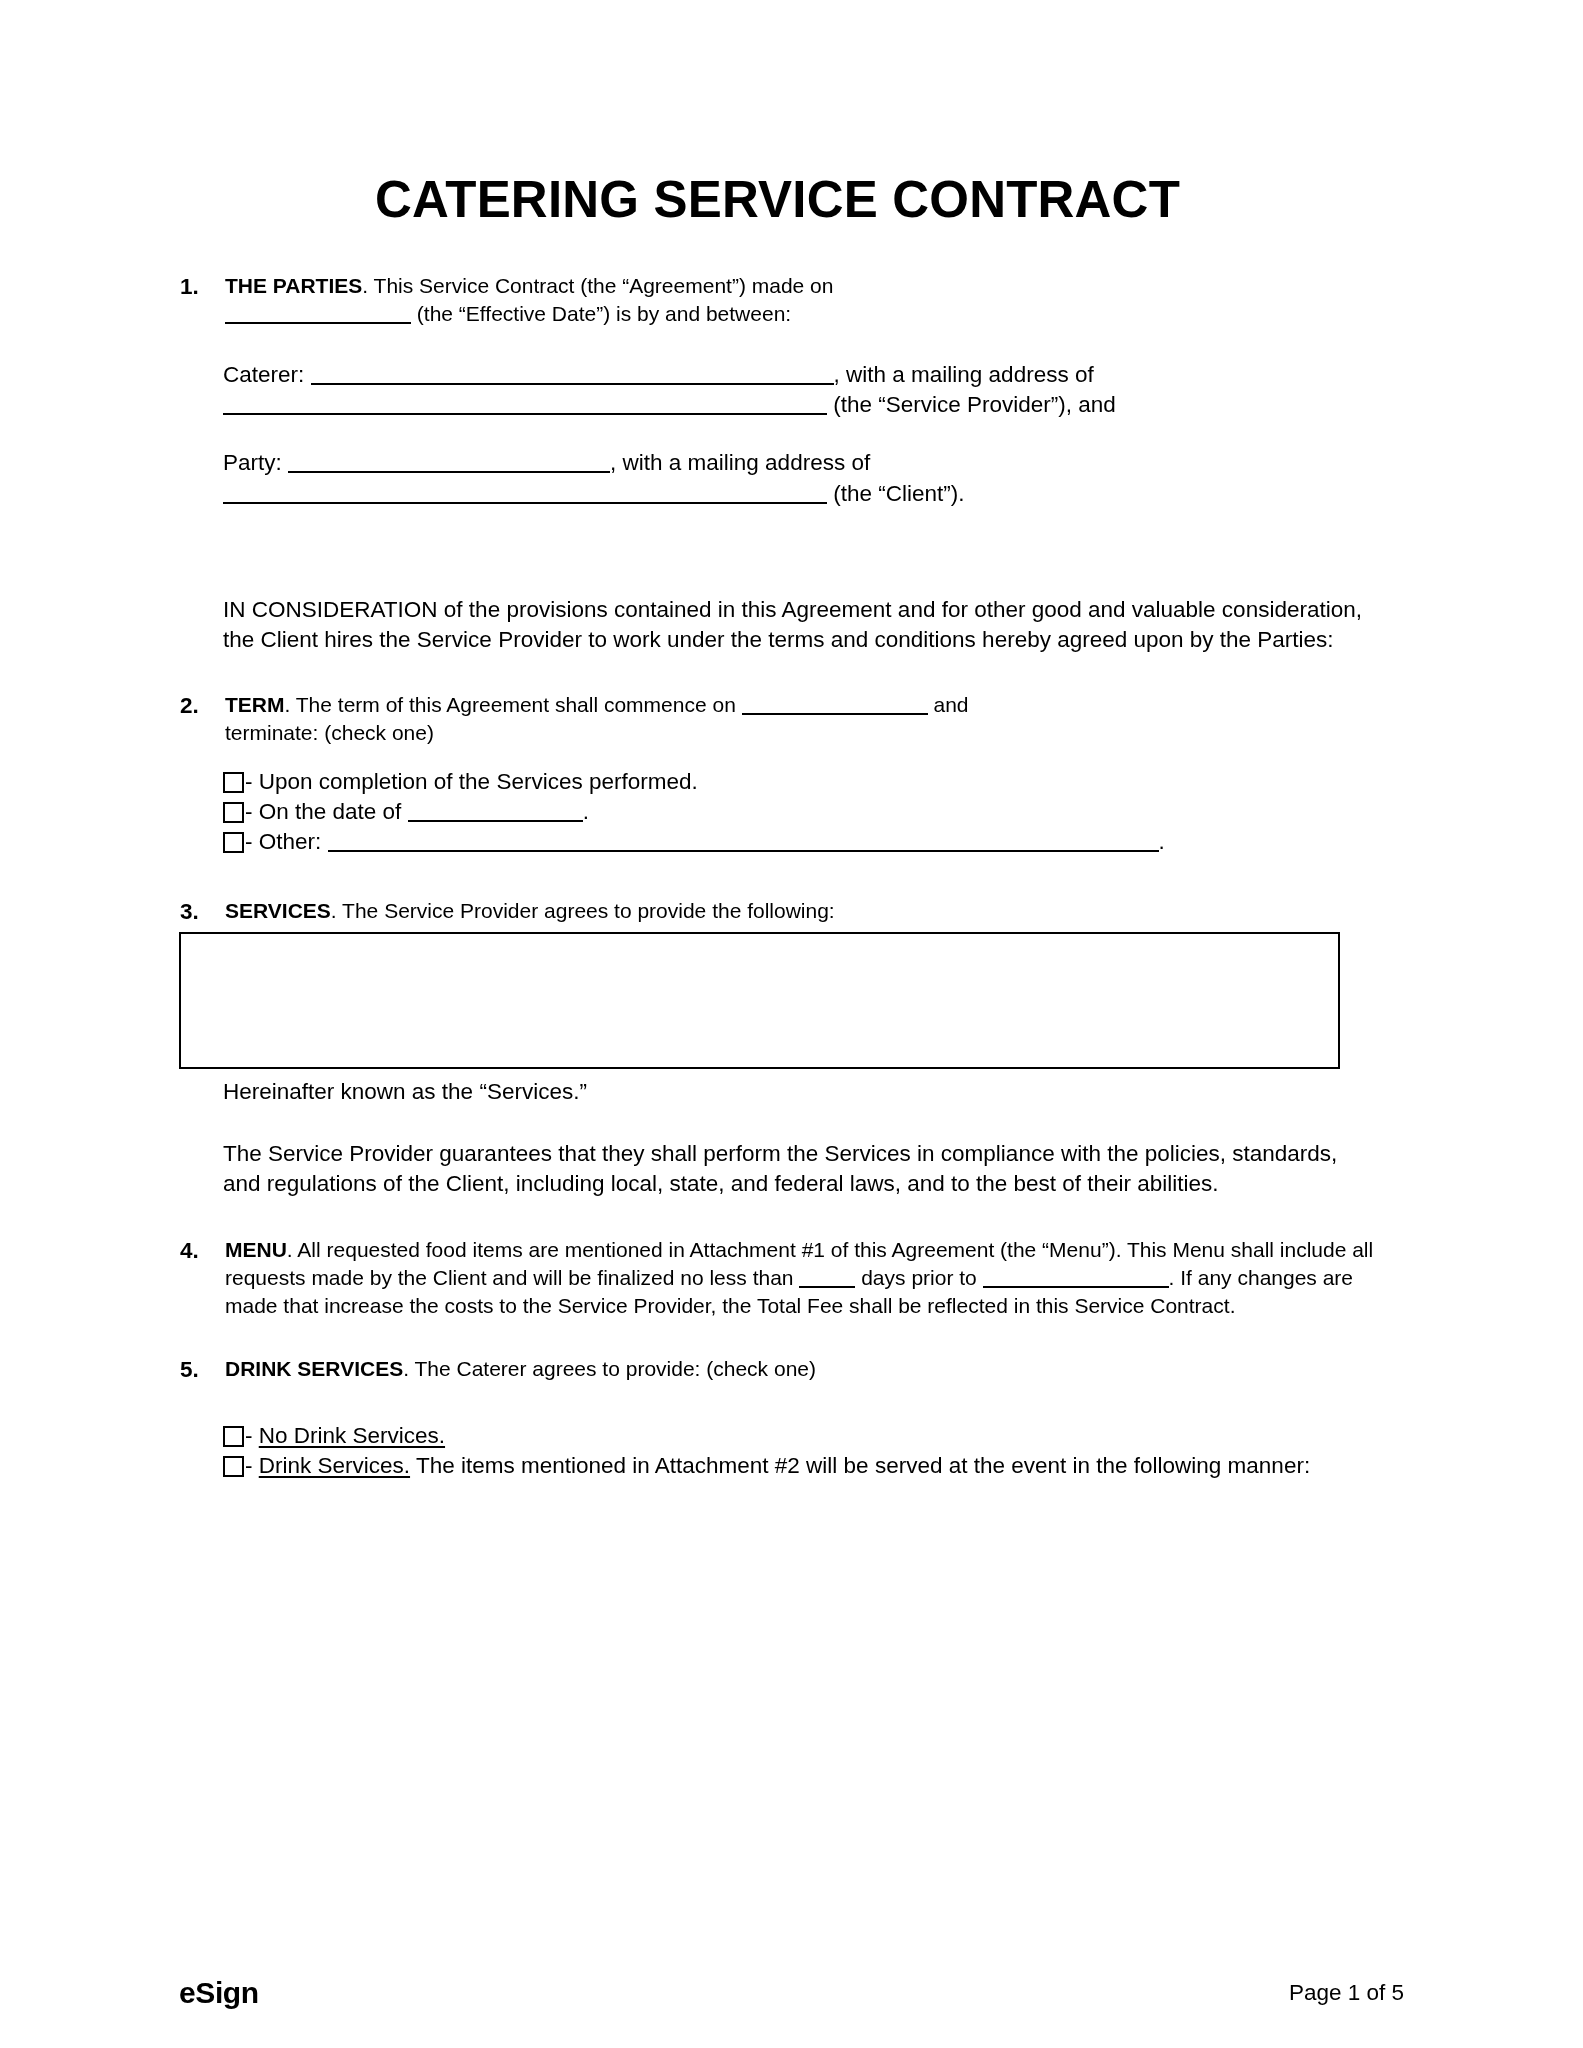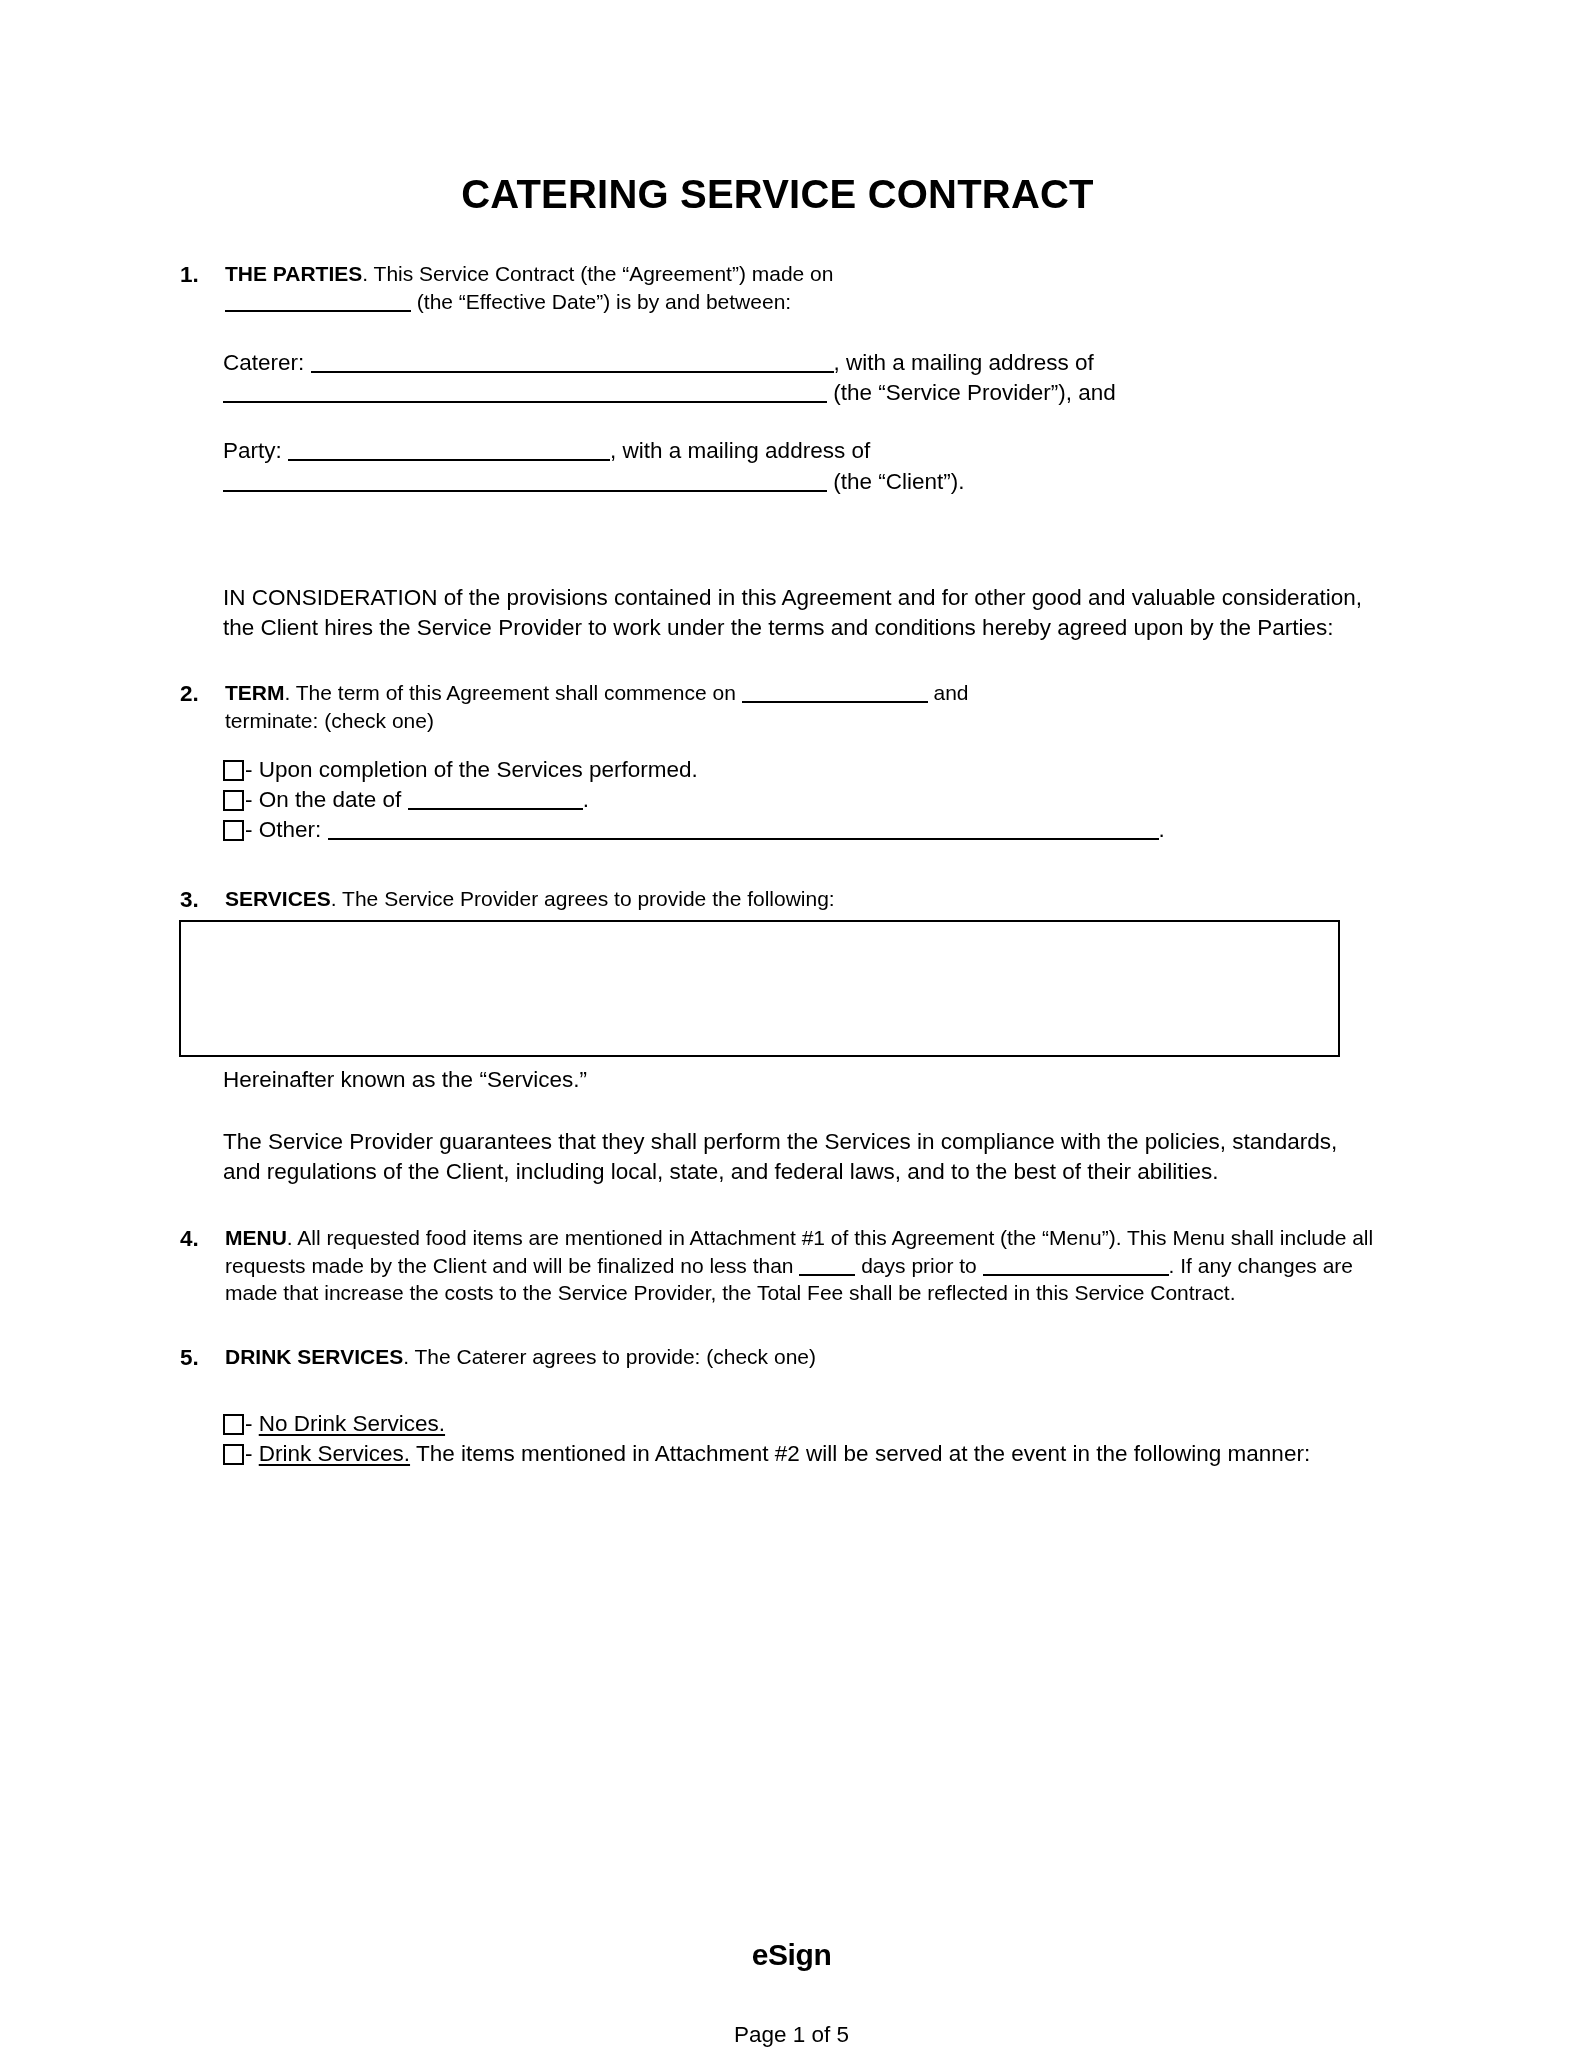--- a/index.html
+++ b/index.html
@@ -21,21 +21,21 @@
   }
   .content {
     position: absolute;
     left: 179px;
     top: 0;
     width: 1197px;
   }
 
   .doc-title {
     text-align: center;
-    font-size: 40px;
+    font-size: 51px;
     font-weight: bold;
     letter-spacing: 0.2px;
     margin: 0;
     padding-top: 172px;
     padding-bottom: 0;
     line-height: 1.1;
   }
 
   .section {
     display: flex;
@@ -114,21 +114,20 @@
 
   .footer {
     position: absolute;
     left: 179px;
     right: 179px;
     bottom: 0;
     height: 110px;
     display: flex;
     align-items: center;
     justify-content: space-between;
-    flex-direction: column;
   }
   .brand {
     font-size: 30px;
     font-weight: bold;
     letter-spacing: -0.4px;
   }
   .pagenum {
     font-size: 22.5px;
   }
 </style>

